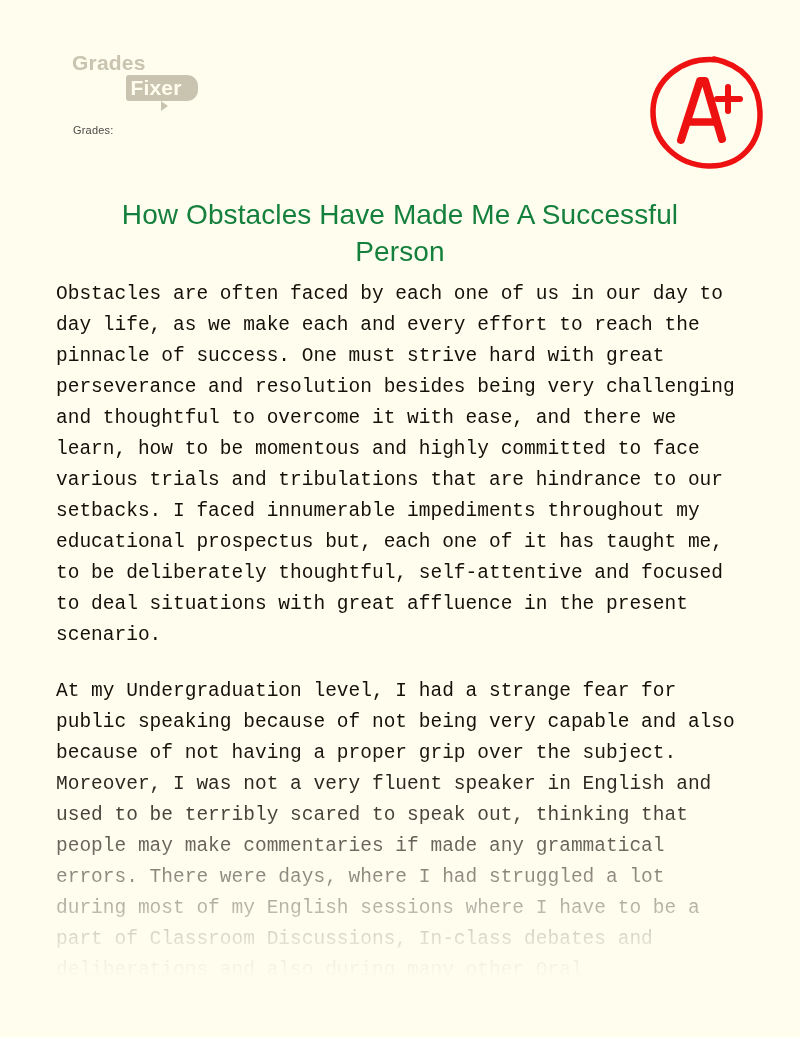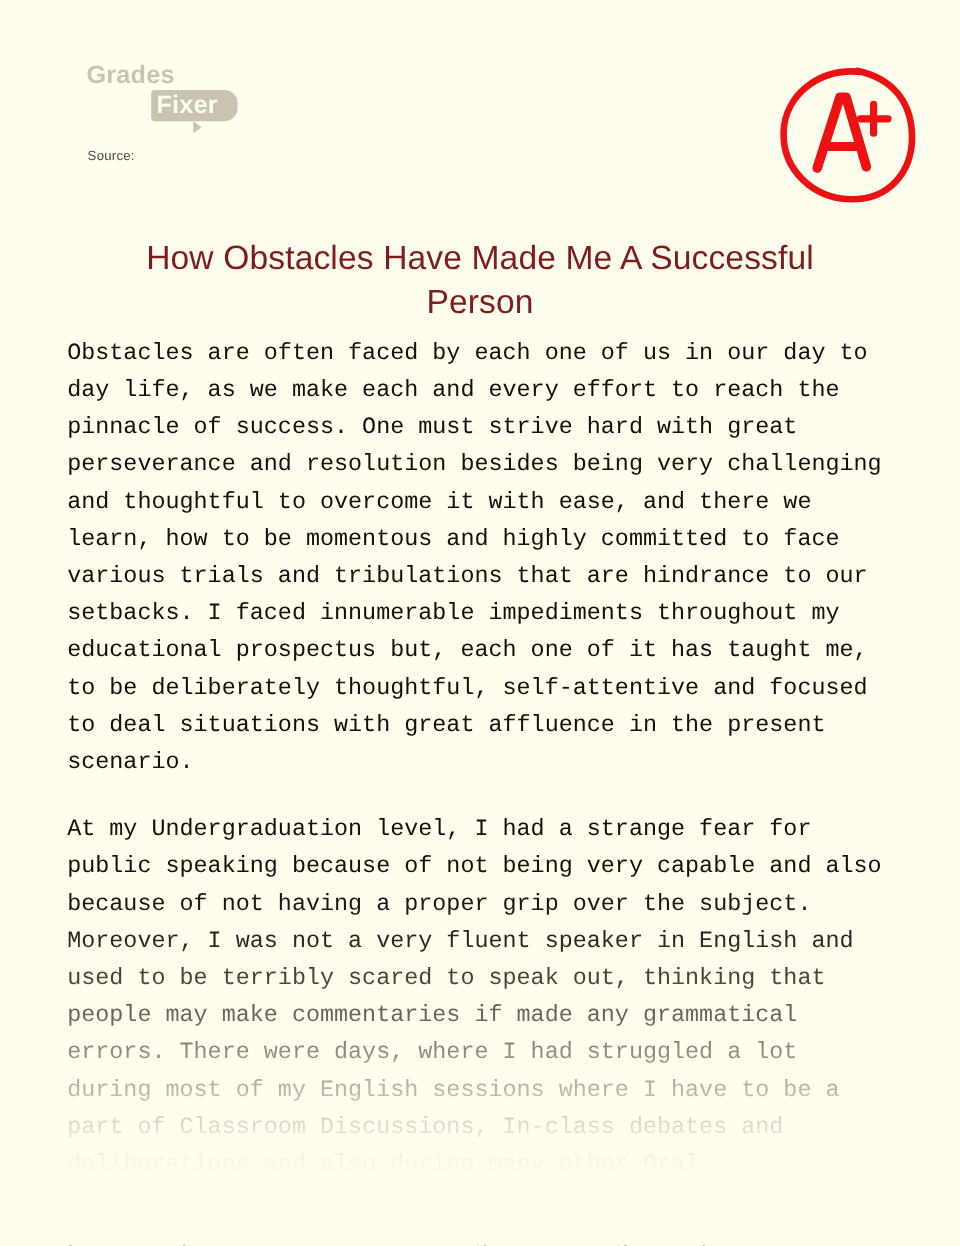--- a/index.html
+++ b/index.html
@@ -100,21 +100,21 @@
   .essay-title {
     position: absolute;
     top: 186px;
     left: 85px;
     width: 630px;
     text-align: center;
     font-family: "Liberation Sans", sans-serif;
     font-weight: 500;
     font-size: 28px;
     line-height: 37px;
-    color: #7f1d1d;
+    color: #15803d;
     letter-spacing: 0.1px;
     margin-top: 10px;
   }
 
   
   .essay-body {
     position: absolute;
     top: 279px;
     left: 56px;
     width: 688px;
@@ -157,21 +157,21 @@
   <div class="header">
 
     <div class="brand">
       <div class="brand-line1">Grades</div>
       <div class="brand-tagwrap">
         <span class="brand-tag">Fixer</span>
         <span class="brand-arrow"></span>
       </div>
     </div>
 
-    <div class="source-label">Source:</div>
+    <div class="source-label">Grades:</div>
 
     <div class="grade-badge">
       <svg viewBox="0 0 116 116" xmlns="http://www.w3.org/2000/svg" aria-hidden="true">
         <path d="M70 6 C 34 2, 6 26, 5 56 C 4 88, 30 111, 60 112 C 92 113, 113 90, 112 58 C 111 30, 95 11, 66 5" fill="none" stroke="#ee1111" stroke-width="5.5" stroke-linecap="round"></path>
         <path d="M33 86 L 52 27 L 57 27 L 74 85" fill="none" stroke="#ee1111" stroke-width="8" stroke-linecap="round" stroke-linejoin="round"></path>
         <path d="M40 68 L 67 68" fill="none" stroke="#ee1111" stroke-width="7.5" stroke-linecap="round"></path>
         <path d="M80 33 L 80 57" fill="none" stroke="#ee1111" stroke-width="6" stroke-linecap="round"></path>
         <path d="M69 45 L 92 45" fill="none" stroke="#ee1111" stroke-width="6" stroke-linecap="round"></path>
       </svg>
     </div>

